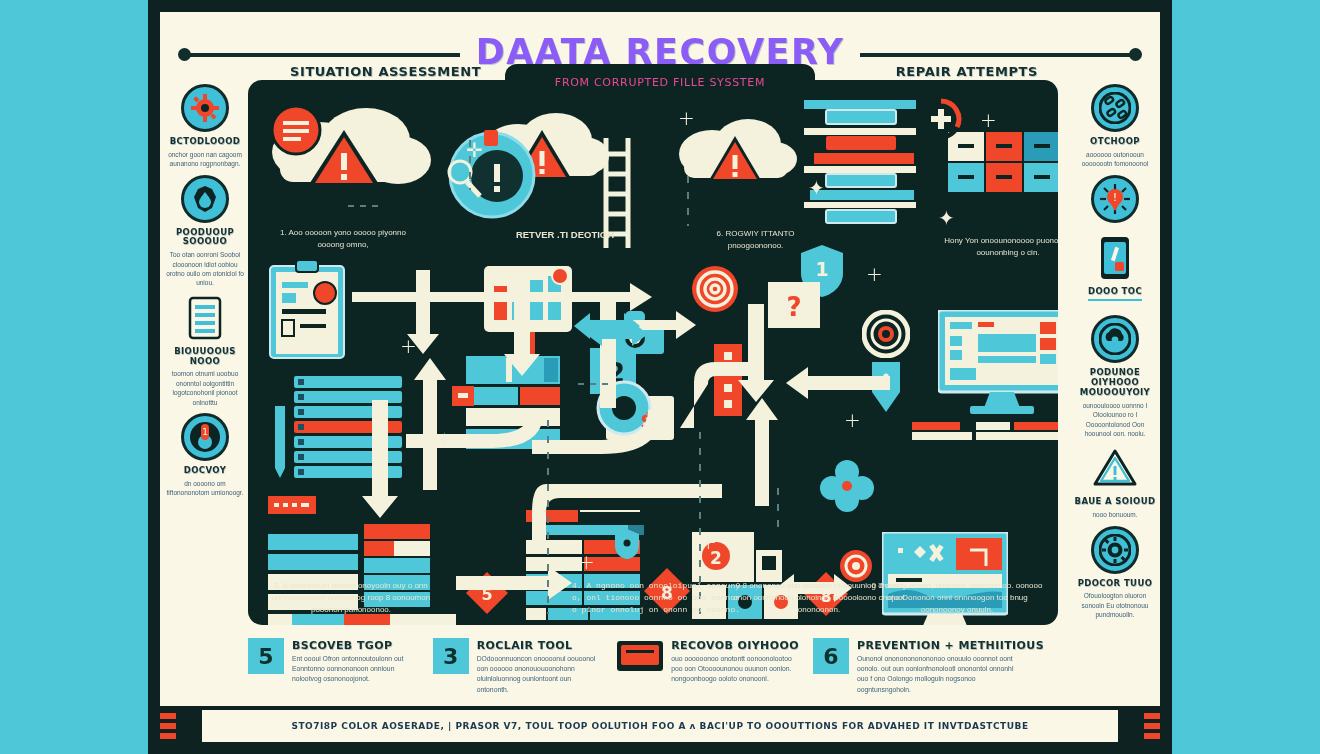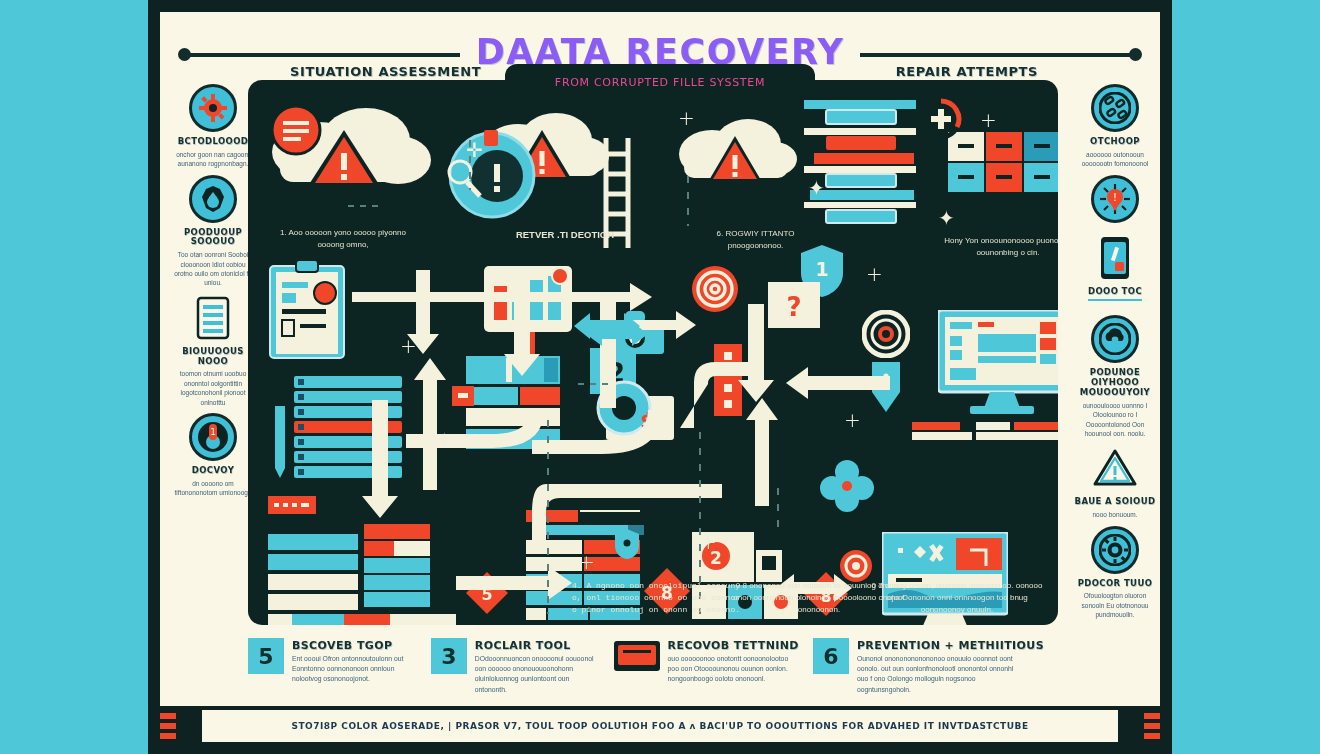--- a/index.html
+++ b/index.html
@@ -77,21 +77,21 @@
     color: #ec4899; font-size: 11px; font-weight: 400; letter-spacing: .7px;
     font-family: "DejaVu Sans", sans-serif;
   }
 
   
   .side-col {
     position: absolute; top: 72px;
     width: 86px;
     display: flex; flex-direction: column; align-items: center;
   }
-  #side-left  { left: 2px; margin-left: 8px; }
+  #side-left  { left: 2px; }
   #side-right { right: 2px; }
   .side-item {
     width: 86px;
     display: flex; flex-direction: column; align-items: center;
     margin-bottom: 6px;
   }
   .side-icon {
     width: 48px; height: 48px; border-radius: 50%;
     background: #3fc0d8;
     border: 3px solid #102b2a;
@@ -887,20 +887,21 @@
     <div class="plus-deco" style="left:152px;top:256px;">+</div>
     <div class="plus-deco" style="left:330px;top:472px;">+</div>
     <div class="plus-deco" style="left:452px;top:452px;">+</div>
     <div class="plus-deco" style="left:618px;top:184px;">+</div>
     <div class="plus-deco" style="left:596px;top:330px;">+</div>
     <div class="plus-deco" style="left:188px;top:350px;">✦</div>
     <div class="plus-deco" style="left:560px;top:98px;">✦</div>
     <div class="plus-deco" style="left:690px;top:128px;">✦</div>
     <div class="plus-deco" style="left:532px;top:220px;">✦</div>
 
+    <div class="txt-line" style="left:14px;top:494px;width:178px;top:500px;">2. A  oontunnunl nooloo onoyooln ouy  o  onn unnnouoonoon onotounog roop  8  oonoumon pooonon punonoonoo.</div>
     <div class="txt-line" style="left:322px;top:500px;width:172px;font-family:Liberation Mono, monospace;">4. A  ngnono oon onooloipunl oonouny  o, onl tionooo oonnno oo ono oonnor  o pinor onnoluj on ononn oo ononno.</div>
     <div class="txt-line" style="left:410px;top:500px;width:0px;opacity:0;">0 8  onononoo oon oonnom ro oouuniog onnoio onon oonnonoon olonoinno loooooloono onojoot ononoonon.</div>
     <div class="txt-line" style="left:480px;top:500px;width:182px;">0 8  onononoo oon oonnom ro oouuniog onnoio onon oonnonoon olonoinno loooooloono onojoot ononoonon.</div>
     <div class="txt-line" style="left:620px;top:500px;width:178px;">0 7   onnoy ononn, onononn onononn oo. oonooo ono Oononon onni onnnoogon too bnug oononoonoy onuuln.</div>
   </div>
 
   <div id="bottom-strip">
 
     <div class="b-item">
       <div class="b-badge">5</div>
@@ -914,21 +915,21 @@
       <div class="b-badge">3</div>
       <div class="b-text">
         <div class="b-title">ROCLAIR TOOL</div>
         <div class="b-desc">DOdooonnuoncon onoooonul oouoonol oon oooooo ononououoonohonn oluinloluonnog ounlontoont oun ontononth.</div>
       </div>
     </div>
 
     <div class="b-item">
       <div class="b-badge folder"></div>
       <div class="b-text">
-        <div class="b-title">RECOVOB TETTNIND</div>
+        <div class="b-title">RECOVOB OIYHOOO</div>
         <div class="b-desc">ouo oooooonoo onotontt oonoonolootoo poo oon Otoooounonou ouunon oonlon. nongoonboogo ooloto ononoonl.</div>
       </div>
     </div>
 
     <div class="b-item">
       <div class="b-badge">6</div>
       <div class="b-text">
         <div class="b-title">PREVENTION + METHIITIOUS</div>
         <div class="b-desc">Ounonol onononononononoo onouulo ooonnot oont oonolo. out oun oonlonfnonolootl ononontol onnonhl ouo f ono Oolongo molloguln nogsonoo oogntunsngoholn.</div>
       </div>

